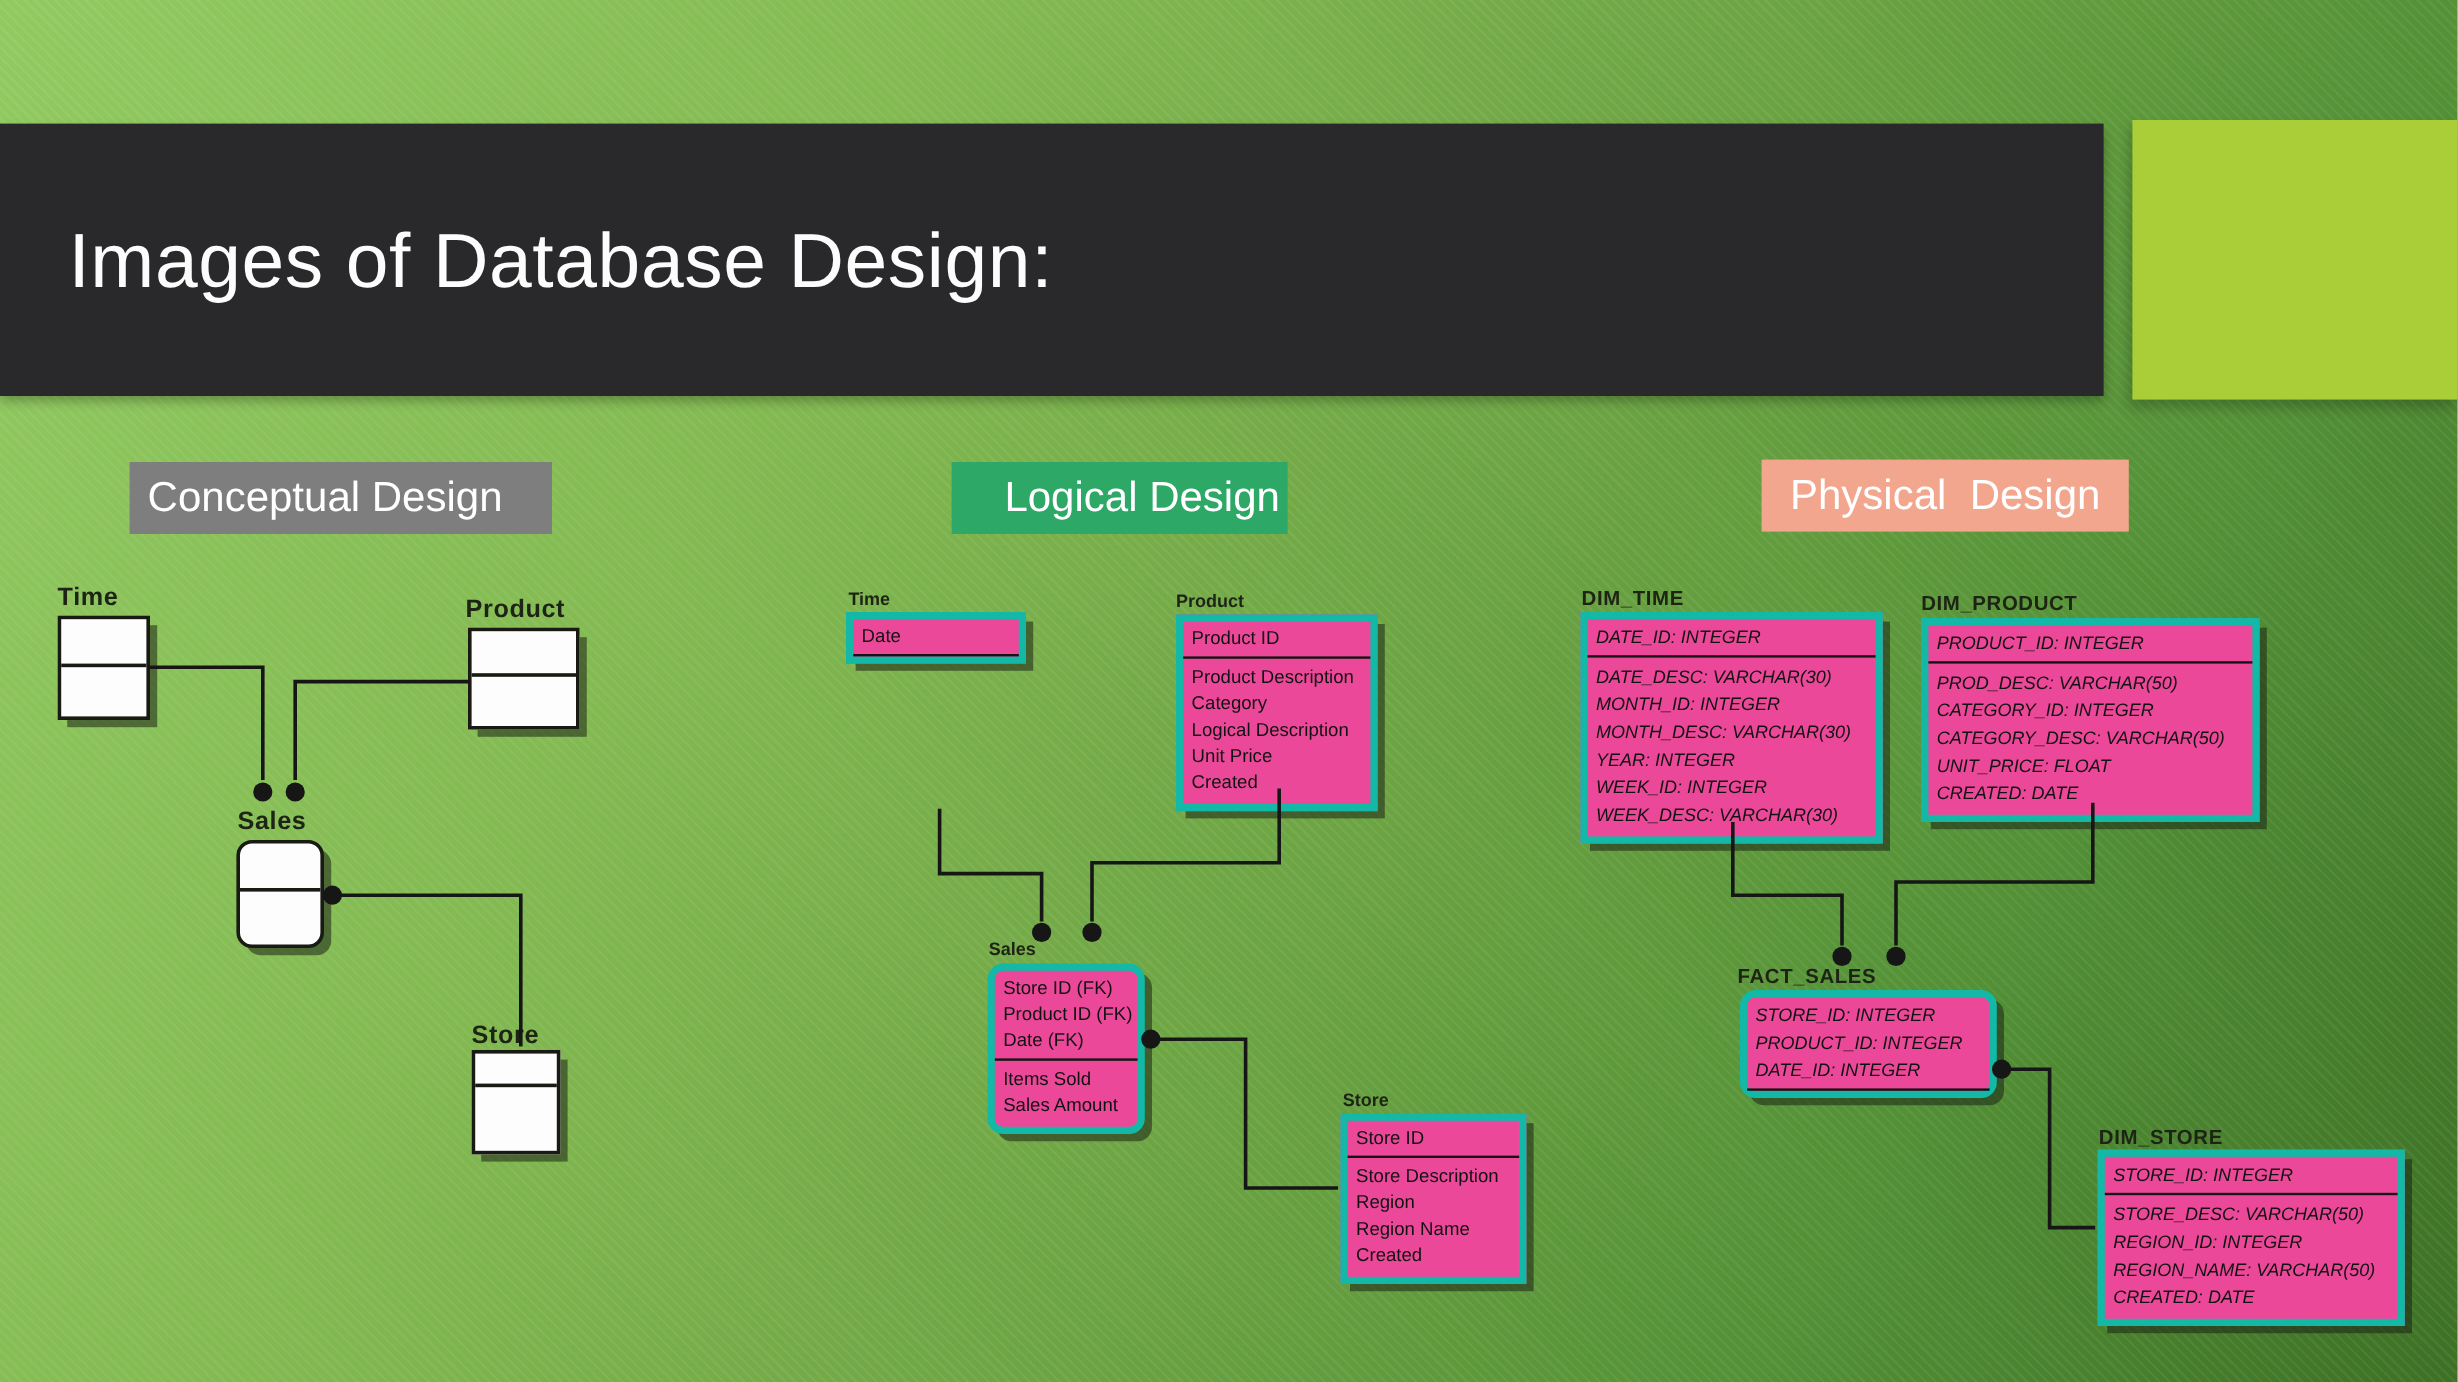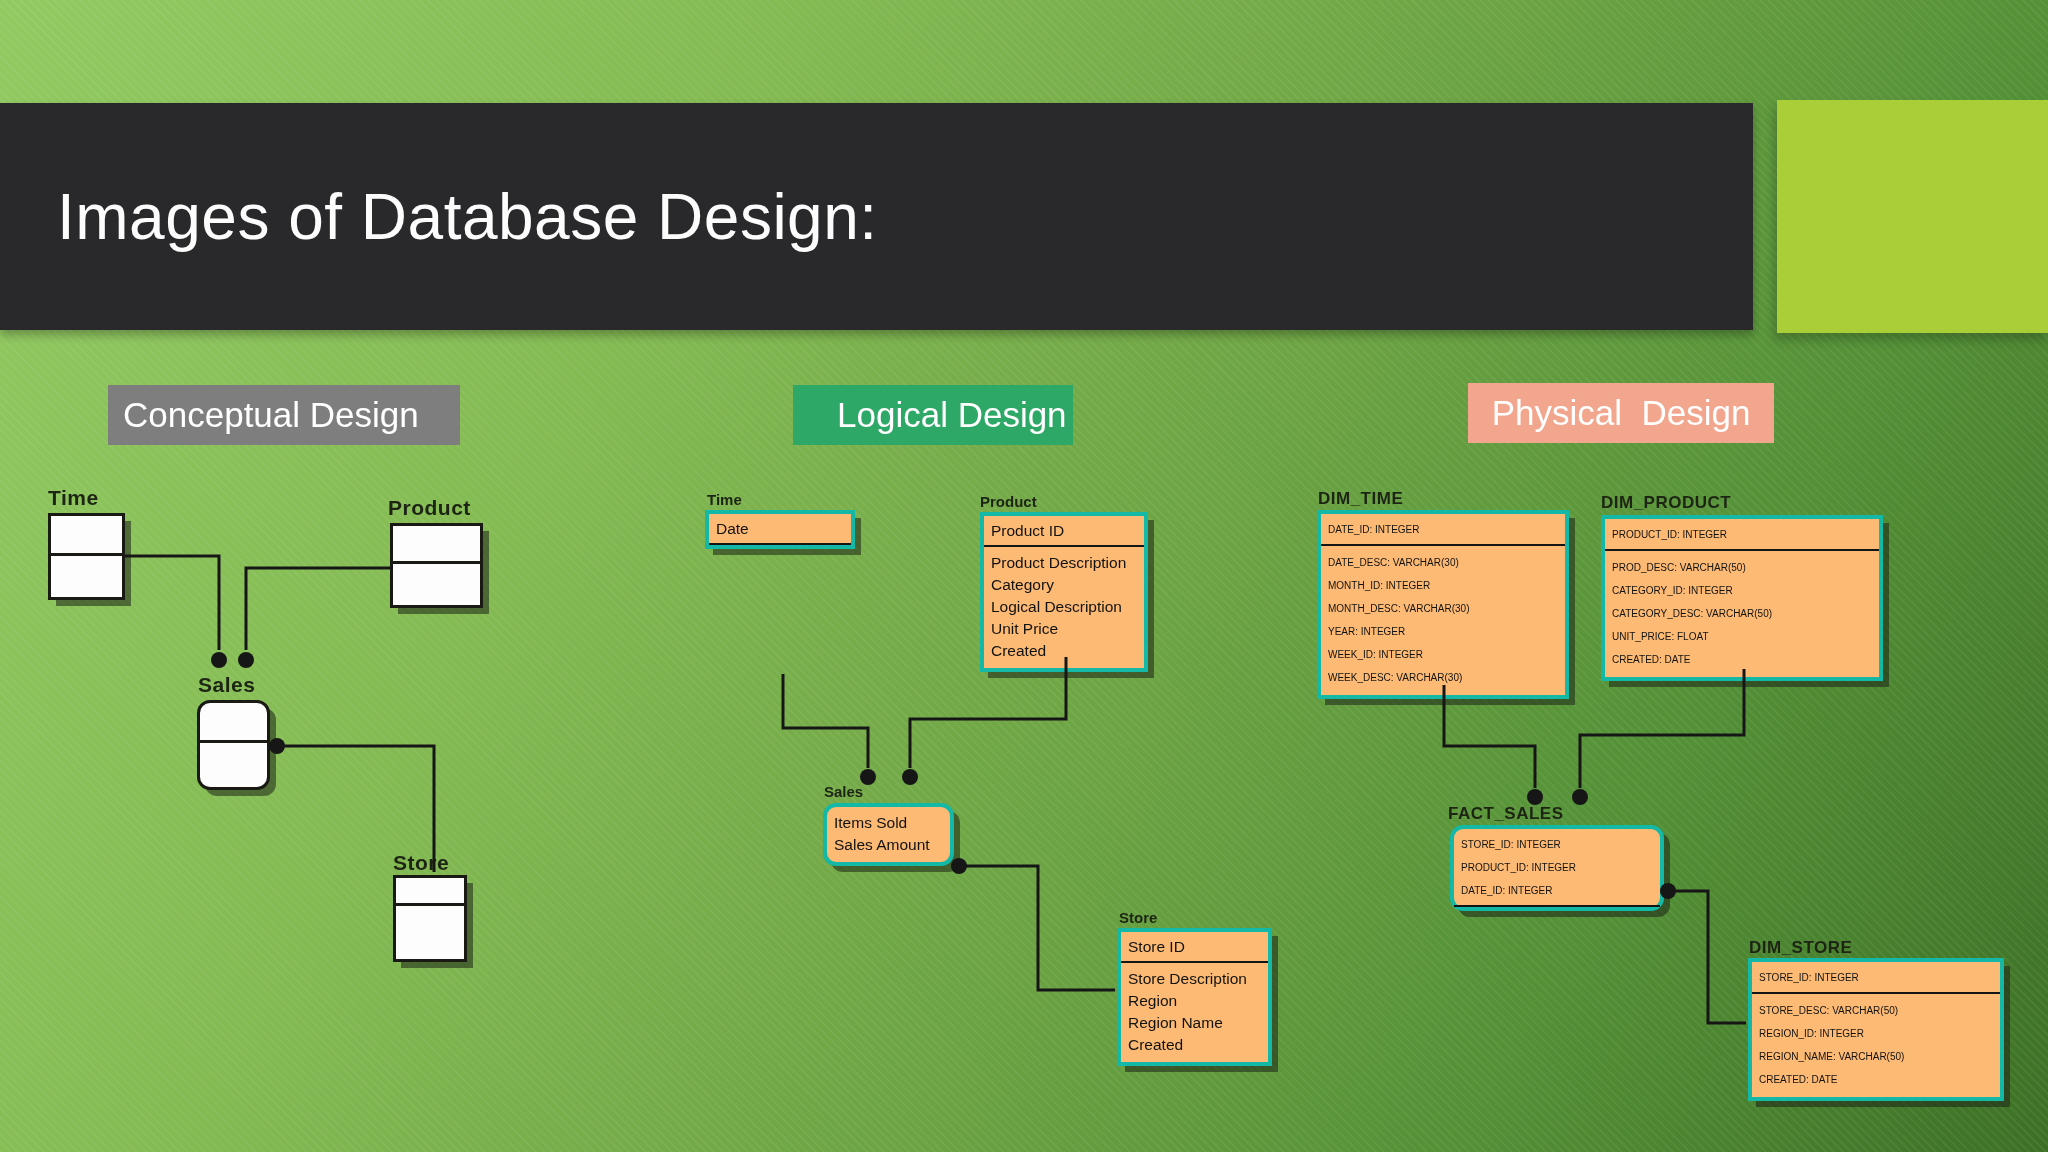--- a/index.html
+++ b/index.html
@@ -39,29 +39,29 @@
     position:absolute; background:#fdfdfd; border:3px solid #1a1a14;
     box-shadow:7px 7px 0 -1px rgba(28,34,22,0.55);
   }
   .entity .ent-top { border-bottom:3px solid #1a1a14; }
   .entity-label {
     position:absolute; font-size:21px; font-weight:bold; color:#1d2414; letter-spacing:0.5px;
   }
   .rounded { border-radius:13px; }
   
   .dtable {
-    position:absolute; background:#fdba74; border:4px solid #14b8a6; color:#121212;
+    position:absolute; background:#ec4899; border:6px solid #14b8a6; color:#121212;
     box-shadow:7px 7px 0 -1px rgba(28,34,22,0.55);
   }
   .dtable .hdr { border-bottom:2px solid #141414; padding:4px 7px 3px 7px; }
   .dtable .bdy { padding:5px 7px 6px 7px; }
   .dtable .row { white-space:nowrap; }
   .ltab { font-size:15.5px; }
   .ltab .row { line-height:22px; }
-  .ptab { font-size:10px; }
+  .ptab { font-size:15px;font-style:italic; }
   .ptab .row { line-height:23px; }
   .table-label {
     position:absolute; font-size:15px; font-weight:bold; color:#1d2414;
   }
   .ptable-label {
     position:absolute; font-size:17px; font-weight:bold; color:#1d2414; letter-spacing:0.5px;
   }
   
   svg.connectors { position:absolute; left:0; top:0; pointer-events:none; }
   svg.connectors path { stroke:#161616; stroke-width:3; fill:none; }
@@ -117,20 +117,25 @@
     <div class="row">Product Description</div>
     <div class="row">Category</div>
     <div class="row">Logical Description</div>
     <div class="row">Unit Price</div>
     <div class="row">Created</div>
   </div>
 </div>
 
 <div class="table-label" style="left:824px; top:783px;">Sales</div>
 <div class="dtable ltab rounded" style="left:823px; top:803px; width:131px;">
+  <div class="hdr">
+    <div class="row">Store ID (FK)</div>
+    <div class="row">Product ID (FK)</div>
+    <div class="row">Date (FK)</div>
+  </div>
   <div class="bdy">
     <div class="row">Items Sold</div>
     <div class="row">Sales Amount</div>
   </div>
 </div>
 
 <div class="table-label" style="left:1119px; top:909px;">Store</div>
 <div class="dtable ltab" style="left:1117px; top:928px; width:155px;">
   <div class="hdr">
     <div class="row">Store ID</div>

